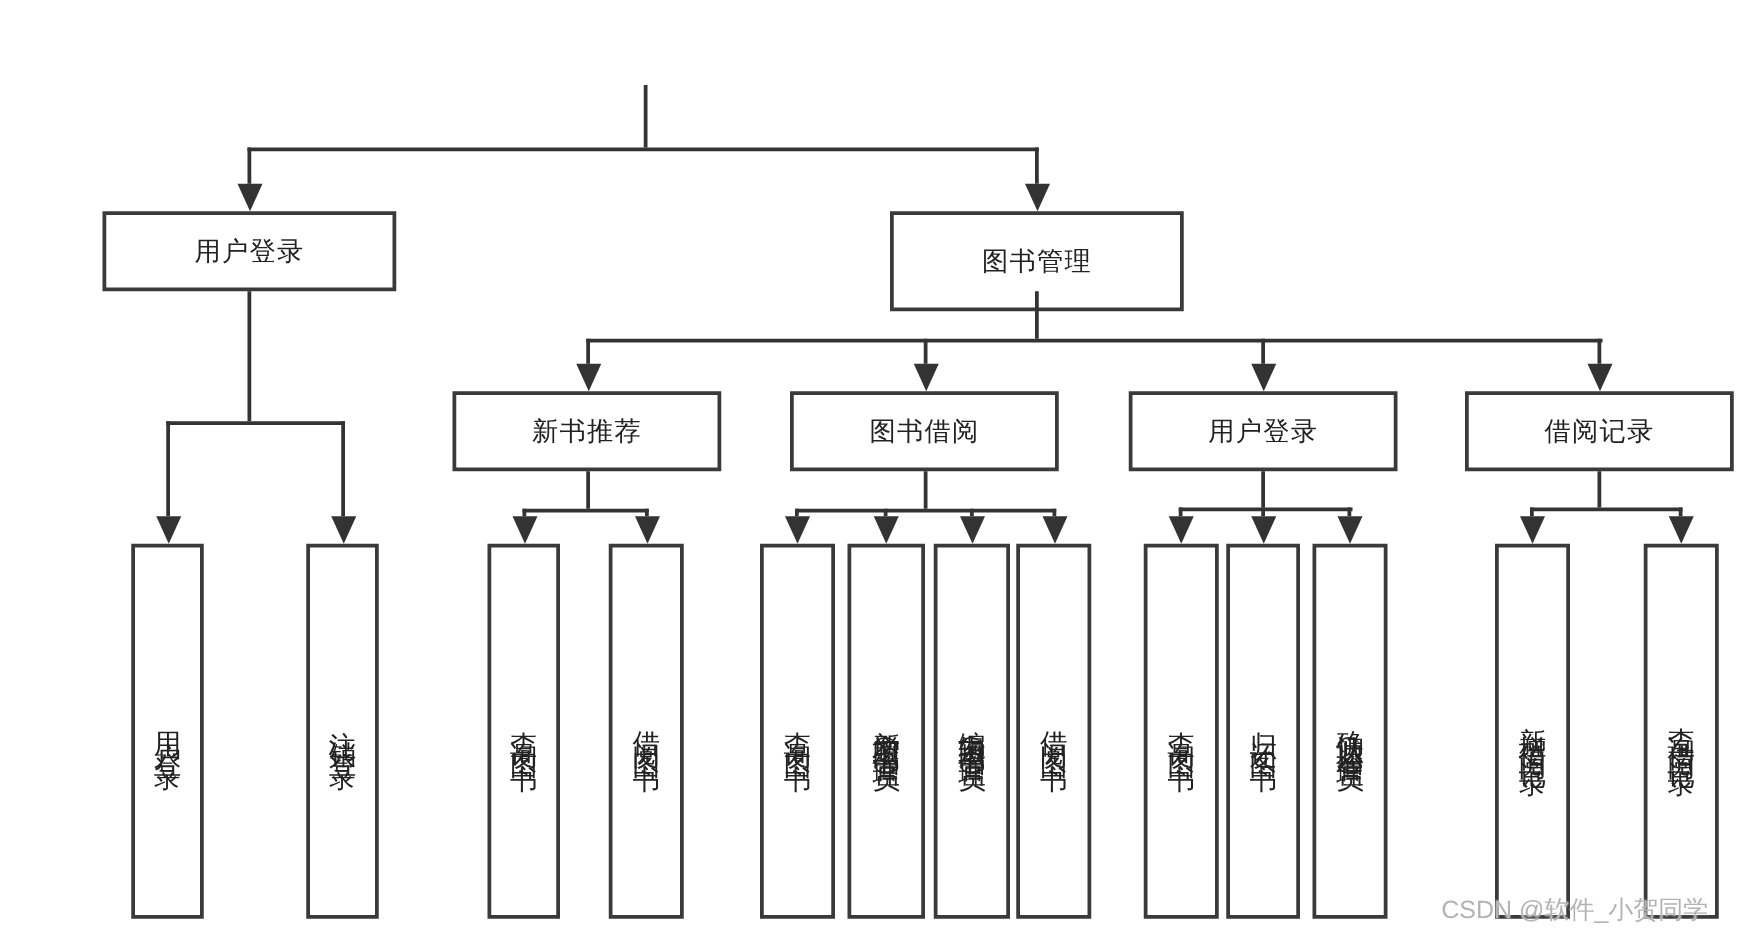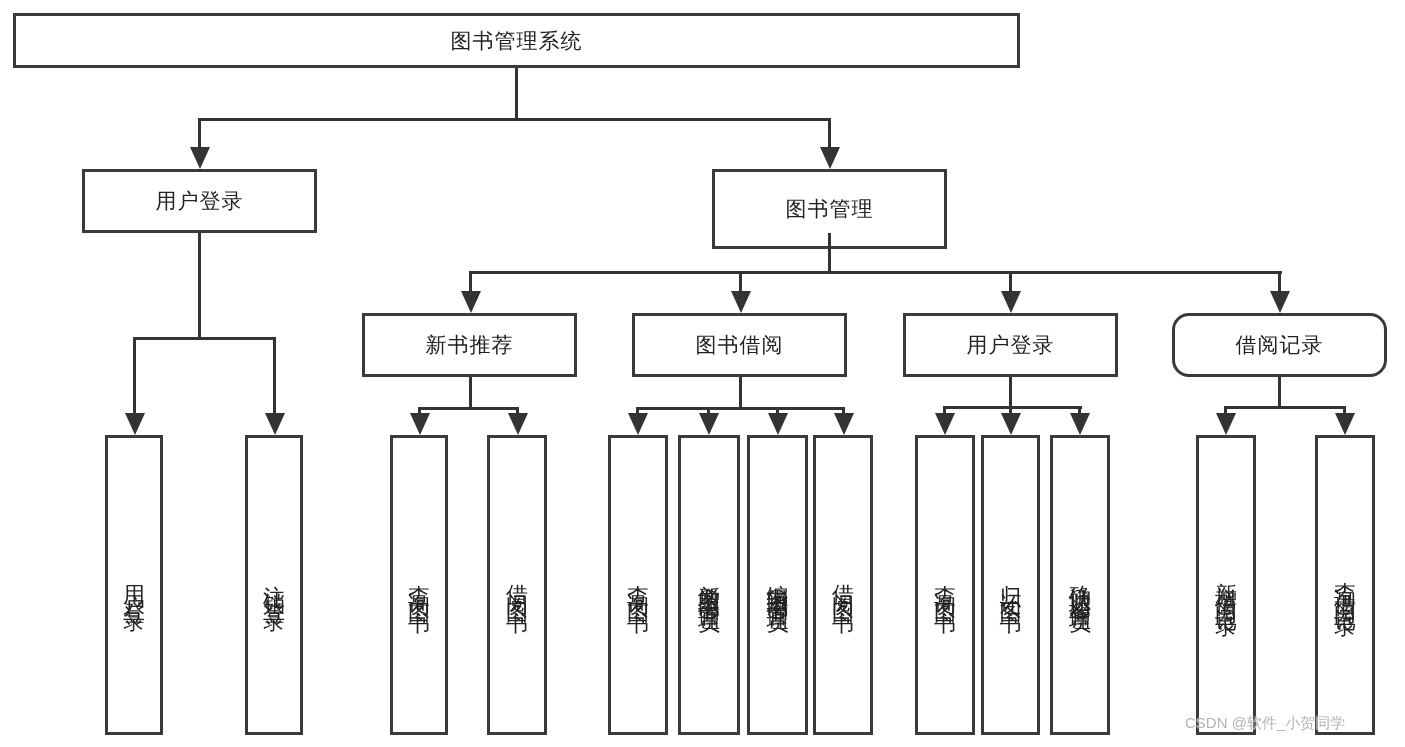--- a/index.html
+++ b/index.html
@@ -17,51 +17,48 @@
     font-size:22px;color:#222;letter-spacing:9px;line-height:1;
   }
   .vline{position:absolute;width:3px;background:#333;}
   .hline{position:absolute;height:3px;background:#333;}
   .arrow{
     position:absolute;width:0;height:0;
     border-left:10px solid transparent;border-right:10px solid transparent;
     border-top:22px solid #333;
   }
   .watermark{
-    position:absolute;left:1185px;top:714px;z-index:5;
-    font-size:15px;color:#b3b3b3;white-space:nowrap;
+    position:absolute;left:1153px;top:714px;z-index:5;
+    font-size:20px;color:#b3b3b3;white-space:nowrap;
     text-shadow:0 0 2px #ffffff;
   }
 </style>
 </head>
 <body>
 
 <div id="canvas">
 
-  <div class="box" style="left:13px;top:13px;width:1007px;height:55px;">
-    <span class="hlabel">图书管理系统</span>
-  </div>
 
   <div class="box" style="left:82px;top:169px;width:235px;height:64px;">
     <span class="hlabel">用户登录</span>
   </div>
   <div class="box" style="left:712px;top:169px;width:235px;height:80px;">
     <span class="hlabel">图书管理</span>
   </div>
 
   <div class="box" style="left:362px;top:313px;width:215px;height:64px;">
     <span class="hlabel">新书推荐</span>
   </div>
   <div class="box" style="left:632px;top:313px;width:215px;height:64px;">
     <span class="hlabel">图书借阅</span>
   </div>
   <div class="box" style="left:903px;top:313px;width:215px;height:64px;">
     <span class="hlabel">用户登录</span>
   </div>
-  <div class="box" style="left:1172px;top:313px;width:215px;height:64px;border-radius:17px;">
+  <div class="box" style="left:1172px;top:313px;width:215px;height:64px;">
     <span class="hlabel">借阅记录</span>
   </div>
 
   <div class="box" style="left:105px;top:435px;width:58px;height:300px;">
     <span class="vlabel">用户登录</span>
   </div>
   <div class="box" style="left:245px;top:435px;width:58px;height:300px;">
     <span class="vlabel">注销登录</span>
   </div>
 

